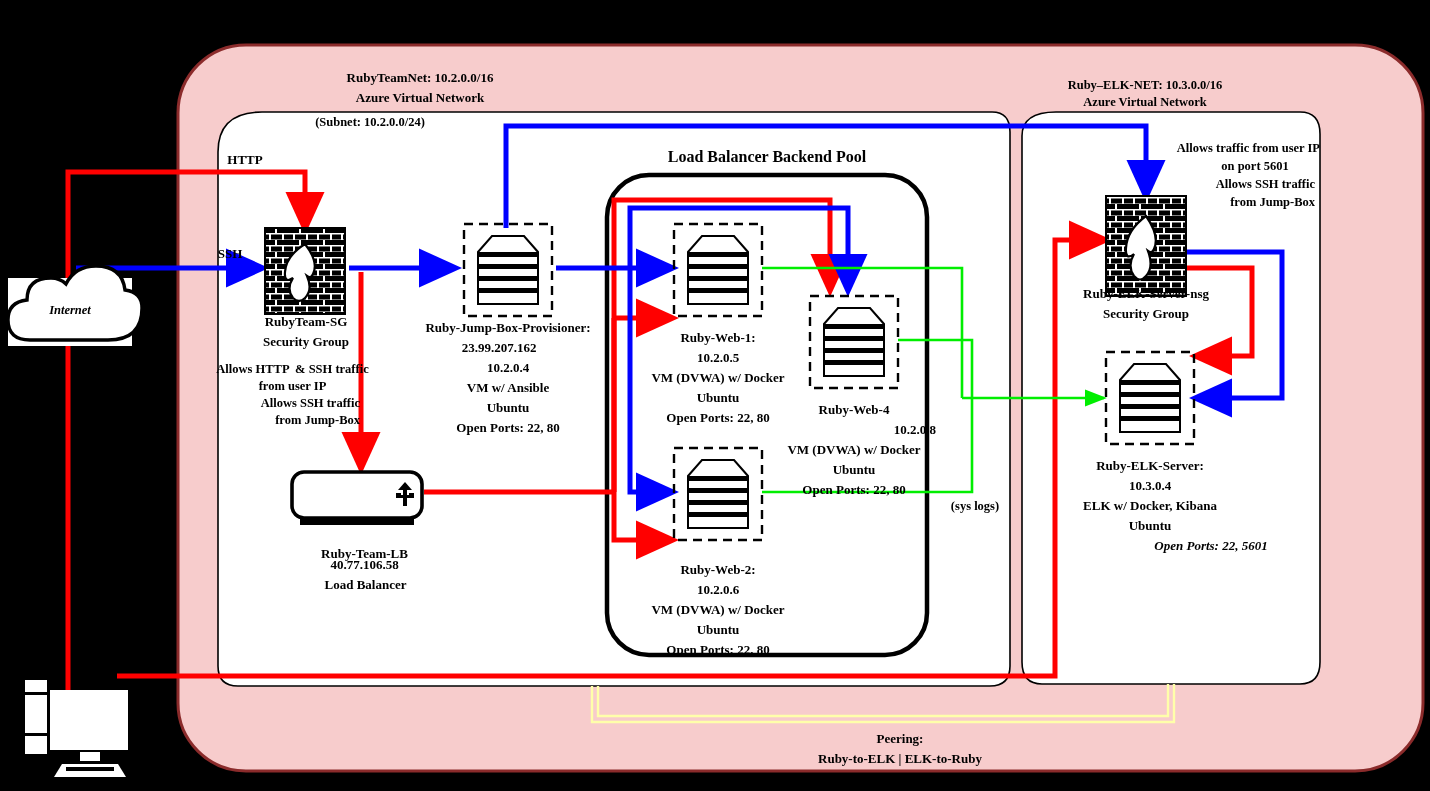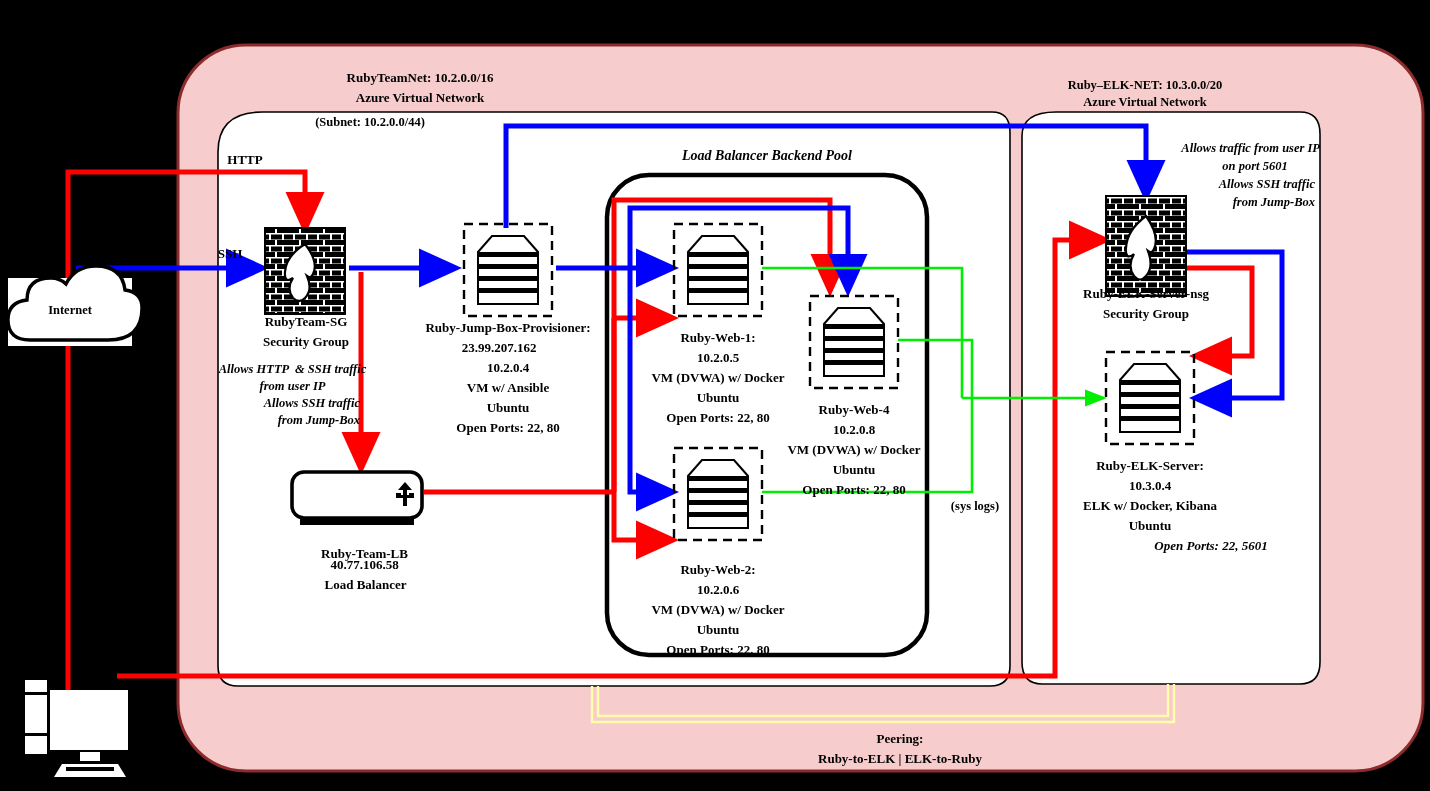--- a/index.html
+++ b/index.html
@@ -22,24 +22,24 @@
   }
   .lbl {
     position: absolute;
     color: #000;
     font-weight: bold;
     text-align: center;
     line-height: 1.28;
     white-space: pre;
     font-family: "Liberation Serif", "DejaVu Serif", serif;
   }
-  .lbl.ital { font-style: italic; }
+  .lbl.ital { }
   .t13 { font-size: 13px; }
   .t12 { font-size: 12.5px; }
-  .t14 { font-size: 14px; font-style: italic; }
+  .t14 { font-size: 16px; }
   .lbl.left { text-align: center; }
   .lbl.right { text-align: right; }
 </style>
 </head>
 <body>
 
 <div id="stage">
 
   <svg class="layer" viewBox="0 0 1430 791">
     <defs>
@@ -210,23 +210,23 @@
           <rect x="1120" y="380" width="60" height="5"></rect>
           <rect x="1120" y="392" width="60" height="5"></rect>
       <rect x="1120" y="404" width="60" height="5"></rect>
           <rect x="1120" y="416" width="60" height="5"></rect>
         </g>
     </g>
   </svg>
 
   <div class="lbl t13" style="left:300px; top:70px; width:240px;">RubyTeamNet: 10.2.0.0/16</div>
   <div class="lbl t13" style="left:300px; top:90px; width:240px;">Azure Virtual Network</div>
-  <div class="lbl t12" style="left:250px; top:114px; width:240px;">(Subnet: 10.2.0.0/44)</div>
-
-  <div class="lbl t12" style="left:1010px; top:77px; width:270px;">Ruby–ELK-NET: 10.3.0.0/20</div>
+  <div class="lbl t12" style="left:250px; top:114px; width:240px;">(Subnet: 10.2.0.0/24)</div>
+
+  <div class="lbl t12" style="left:1010px; top:77px; width:270px;">Ruby–ELK-NET: 10.3.0.0/16</div>
   <div class="lbl t12" style="left:1010px; top:94px; width:270px;">Azure Virtual Network</div>
 
   <div class="lbl t14" style="left:637px; top:147px; width:260px;">Load Balancer Backend Pool</div>
 
   <div class="lbl t13" style="left:205px; top:152px; width:80px;">HTTP</div>
   <div class="lbl t13" style="left:195px; top:246px; width:70px;">SSH</div>
   <div class="lbl t12" style="left:930px; top:498px; width:90px;">(sys logs)</div>
 
   <div class="lbl t13" style="left:196px; top:314px; width:220px;">RubyTeam-SG</div>
   <div class="lbl t13" style="left:196px; top:334px; width:220px;">Security Group</div>
@@ -247,21 +247,21 @@
   <div class="lbl t13" style="left:267px; top:557px; width:195px;">40.77.106.58</div>
   <div class="lbl t13" style="left:268px; top:577px; width:195px;">Load Balancer</div>
 
   <div class="lbl t13" style="left:613px; top:330px; width:210px;">Ruby-Web-1:</div>
   <div class="lbl t13" style="left:613px; top:350px; width:210px;">10.2.0.5</div>
   <div class="lbl t13" style="left:613px; top:370px; width:210px;">VM (DVWA) w/ Docker</div>
   <div class="lbl t13" style="left:613px; top:390px; width:210px;">Ubuntu</div>
   <div class="lbl t13" style="left:613px; top:410px; width:210px;">Open Ports: 22, 80</div>
 
   <div class="lbl t13" style="left:749px; top:402px; width:210px;">Ruby-Web-4</div>
-  <div class="lbl t13" style="left:749px; top:422px; width:210px;">10.2.0.8</div>
+  <div class="lbl t13" style="left:726px; top:422px; width:210px;text-align:right;">10.2.0.8</div>
   <div class="lbl t13" style="left:749px; top:442px; width:210px;">VM (DVWA) w/ Docker</div>
   <div class="lbl t13" style="left:749px; top:462px; width:210px;">Ubuntu</div>
   <div class="lbl t13" style="left:749px; top:482px; width:210px;">Open Ports: 22, 80</div>
 
   <div class="lbl t13" style="left:613px; top:562px; width:210px;">Ruby-Web-2:</div>
   <div class="lbl t13" style="left:613px; top:582px; width:210px;">10.2.0.6</div>
   <div class="lbl t13" style="left:613px; top:602px; width:210px;">VM (DVWA) w/ Docker</div>
   <div class="lbl t13" style="left:613px; top:622px; width:210px;">Ubuntu</div>
   <div class="lbl t13" style="left:613px; top:642px; width:210px;">Open Ports: 22, 80</div>
 
@@ -272,18 +272,18 @@
 
   <div class="lbl t13" style="left:1046px; top:286px; width:200px;">Ruby-ELK-Server-nsg</div>
   <div class="lbl t13" style="left:1046px; top:306px; width:200px;">Security Group</div>
 
   <div class="lbl t13" style="left:1045px; top:458px; width:210px;">Ruby-ELK-Server:</div>
   <div class="lbl t13" style="left:1045px; top:478px; width:210px;">10.3.0.4</div>
   <div class="lbl t13" style="left:1045px; top:498px; width:210px;">ELK w/ Docker, Kibana</div>
   <div class="lbl t13" style="left:1045px; top:518px; width:210px;">Ubuntu</div>
   <div class="lbl t13" style="left:1106px; top:538px; width:210px;font-style:italic;">Open Ports: 22, 5601</div>
 
-  <div class="lbl t12" style="left:6px; top:302px; width:128px;">Internet</div>
+  <div class="lbl t12" style="left:6px; top:302px; width:128px;font-style:italic;">Internet</div>
 
   <div class="lbl t13" style="left:780px; top:731px; width:240px;">Peering:</div>
   <div class="lbl t13" style="left:780px; top:751px; width:240px;">Ruby-to-ELK | ELK-to-Ruby</div>
 
 </div>
 
 </body></html>

